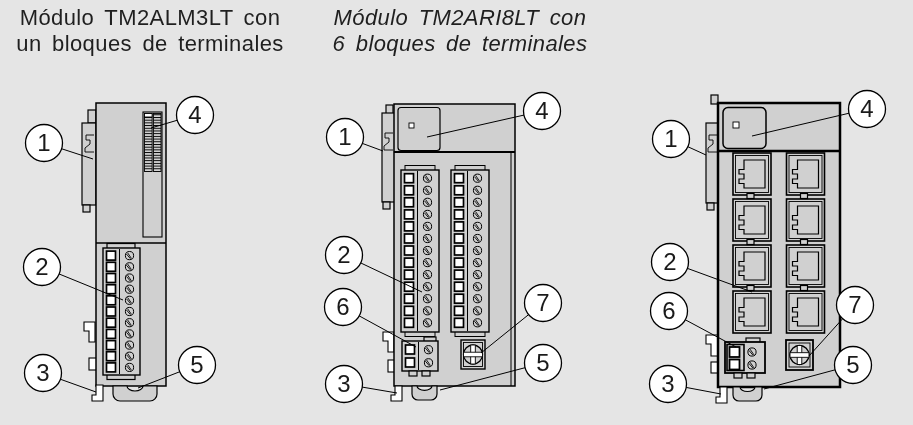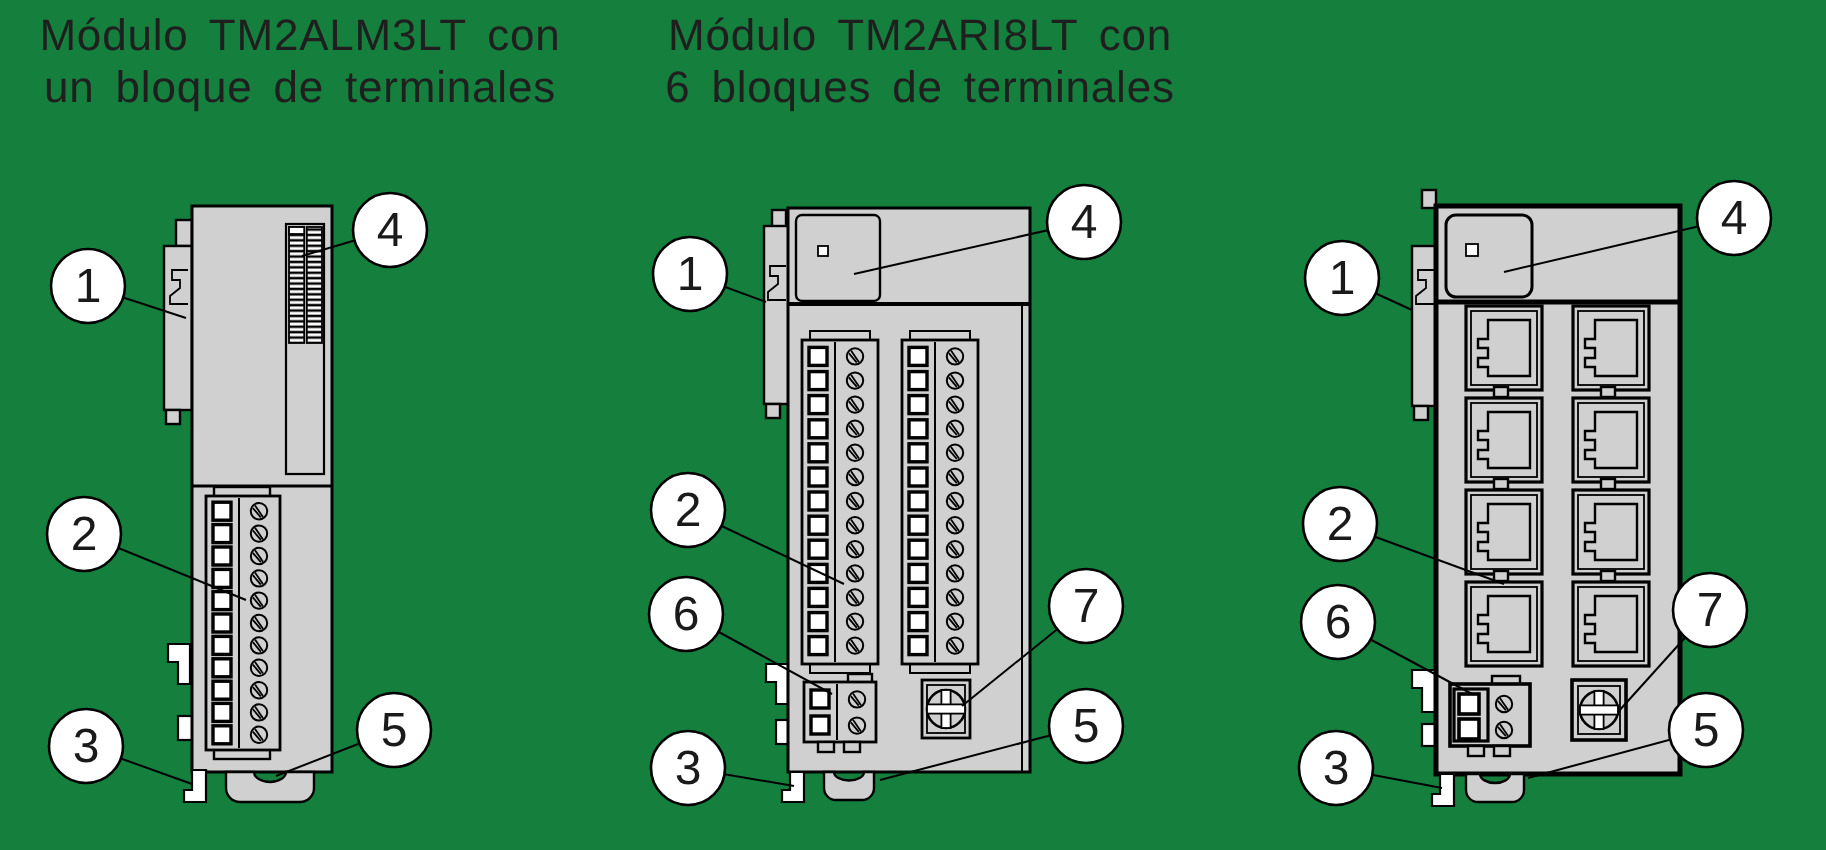--- a/index.html
+++ b/index.html
@@ -1,21 +1,21 @@
 <!DOCTYPE html>
 <html><head>
 <meta charset="utf-8">
 <style>
   html,body{margin:0;padding:0;background:#ffffff;}
-  .canvas{position:relative;width:913px;height:425px;background:#15803d;overflow:hidden;
+  .canvas{position:relative;width:913px;height:425px;background:#e5e5e5;overflow:hidden;
           font-family:"Liberation Sans",sans-serif;}
   .fig-title{position:absolute;top:5px;text-align:center;font-size:22px;line-height:26px;
              color:#1f1f1f;letter-spacing:0.4px;word-spacing:4px;}
   #title-1{left:0px;width:300px;}
-  #title-2{left:308px;width:304px;}
+  #title-2{left:308px;width:304px;font-style:italic;}
   #title-3{left:612px;width:296px;}
   svg.diagram{position:absolute;left:0;top:0;}
   
   .fg{fill:#d0d0d0;stroke:#000;stroke-width:1.2;}
   .fw{fill:#ffffff;stroke:#000;stroke-width:1.1;}
   .nf{fill:none;stroke:#000;stroke-width:1.1;}
   .ln{stroke:#000;stroke-width:1.2;fill:none;}
   .w14{stroke-width:1.4;} .w15{stroke-width:1.5;} .w16{stroke-width:1.6;}
   .w18{stroke-width:1.8;} .w2{stroke-width:2;} .w25{stroke-width:2.5;}
   .w09{stroke-width:0.9;}
@@ -24,21 +24,21 @@
   .callout text{fill:#1a1a1a;font-size:24px;font-family:"Liberation Sans",sans-serif;
                 text-anchor:middle;stroke:none;}
 </style>
 </head>
 <body>
 
 <div class="canvas">
 
   <div class="fig-title" id="title-1">
     <div>Módulo TM2ALM3LT con</div>
-    <div>un bloque de terminales</div>
+    <div>un bloques de terminales</div>
   </div>
   <div class="fig-title" id="title-2">
     <div>Módulo TM2ARI8LT con</div>
     <div>6 bloques de terminales</div>
   </div>
   <div class="fig-title" id="title-3">
   </div>
 
   <svg class="diagram" width="913" height="425" viewBox="0 0 913 425">
     <defs>

